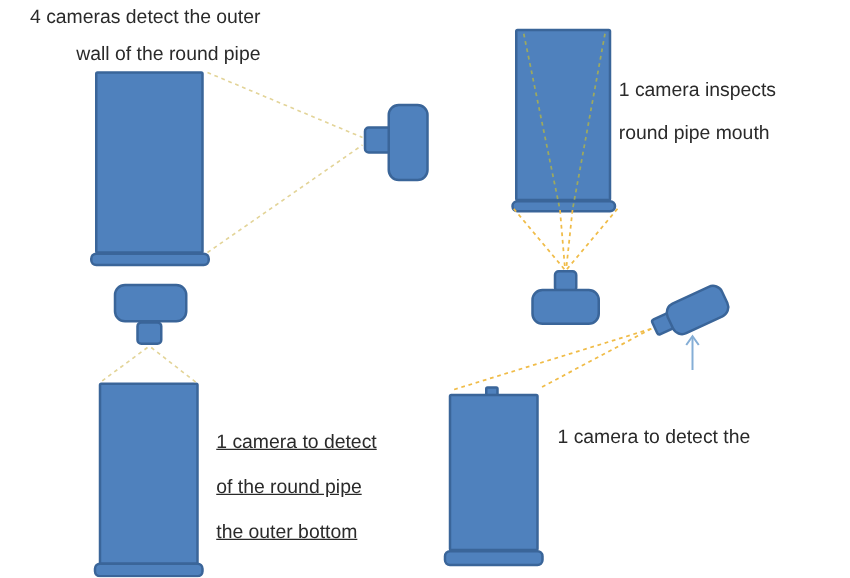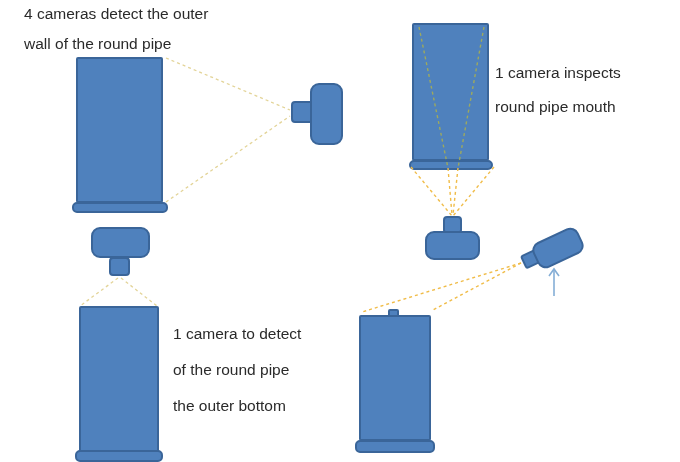--- a/index.html
+++ b/index.html
@@ -19,21 +19,21 @@
   .pipe  { border-radius:2px; }
   .lip   { border-radius:5px; }
   .cam   { border-radius:9px; }
   .lens  { border-radius:4px; }
   .label {
     position:absolute;
     color:var(--text-color,#2a2a2a);
     font-size:15.5px;
     white-space:nowrap;
   }
-  .lh30 { line-height:30px; }
+  .lh30 { line-height:30px;text-align:right; }
   .lh34 { line-height:34px; }
   .lh36 { line-height:36px; }
   #beams {
     position:absolute; left:0; top:0;
     pointer-events:none; z-index:10;
   }
   .beam-pale  { stroke:var(--beam-pale,#e3d498);  stroke-width:1.3; stroke-dasharray:3 3; fill:none; }
   .beam-gold  { stroke:var(--beam-gold,#f0bc48);  stroke-width:1.4; stroke-dasharray:3 3; fill:none; }
   .beam-inner { stroke:var(--beam-inner,#9da95f); stroke-width:1.4; stroke-dasharray:3 3; fill:none; }
   .arrow-line { stroke:var(--arrow-blue,#85aed6); stroke-width:1.6; fill:none; }
@@ -55,31 +55,32 @@
 
   <div class="label lh34" style="left:495px; top:56px;">
     <div>1 camera inspects</div>
     <div>round pipe mouth</div>
   </div>
   <div class="shape pipe" style="left:412px; top:23px; width:77px; height:138px;"></div>
   <div class="shape lip" style="left:409px; top:160px; width:84px; height:10px;"></div>
   <div class="shape lens" style="left:443px; top:216px; width:19px; height:18px;"></div>
   <div class="shape cam" style="left:425px; top:231px; width:55px; height:29px;"></div>
 
-  <div class="label lh36" style="left:173px; top:316px;">
+  <div class="label lh36" style="left:173px; top:336px;text-decoration:underline;">
     <div>1 camera to detect</div>
     <div>of the round pipe</div>
     <div>the outer bottom</div>
   </div>
   <div class="shape lens" style="left:109px; top:257px; width:21px; height:19px;"></div>
   <div class="shape cam" style="left:91px; top:227px; width:59px; height:31px;"></div>
   <div class="shape pipe" style="left:79px; top:306px; width:80px; height:146px;"></div>
   <div class="shape lip" style="left:75px; top:450px; width:88px; height:12px;"></div>
 
   <div class="label lh36" style="left:446px; top:332px;">
+    <div>1 camera to detect the</div>
   </div>
   <div class="shape" style="left:388px; top:309px; width:11px; height:9px; border-radius:2px;"></div>
   <div class="shape pipe" style="left:359px; top:315px; width:72px; height:126px;"></div>
   <div class="shape lip" style="left:355px; top:440px; width:80px; height:13px;"></div>
   <div class="shape lens rot" style="left:522px; top:251px; width:20px; height:15px; border-radius:3px;"></div>
   <div class="shape cam rot" style="left:533px; top:234px; width:50px; height:28px;"></div>
 
   <svg id="beams" width="680" height="462" viewBox="0 0 680 462">
 
     <line class="beam-pale" x1="166" y1="58" x2="290" y2="110"></line>

